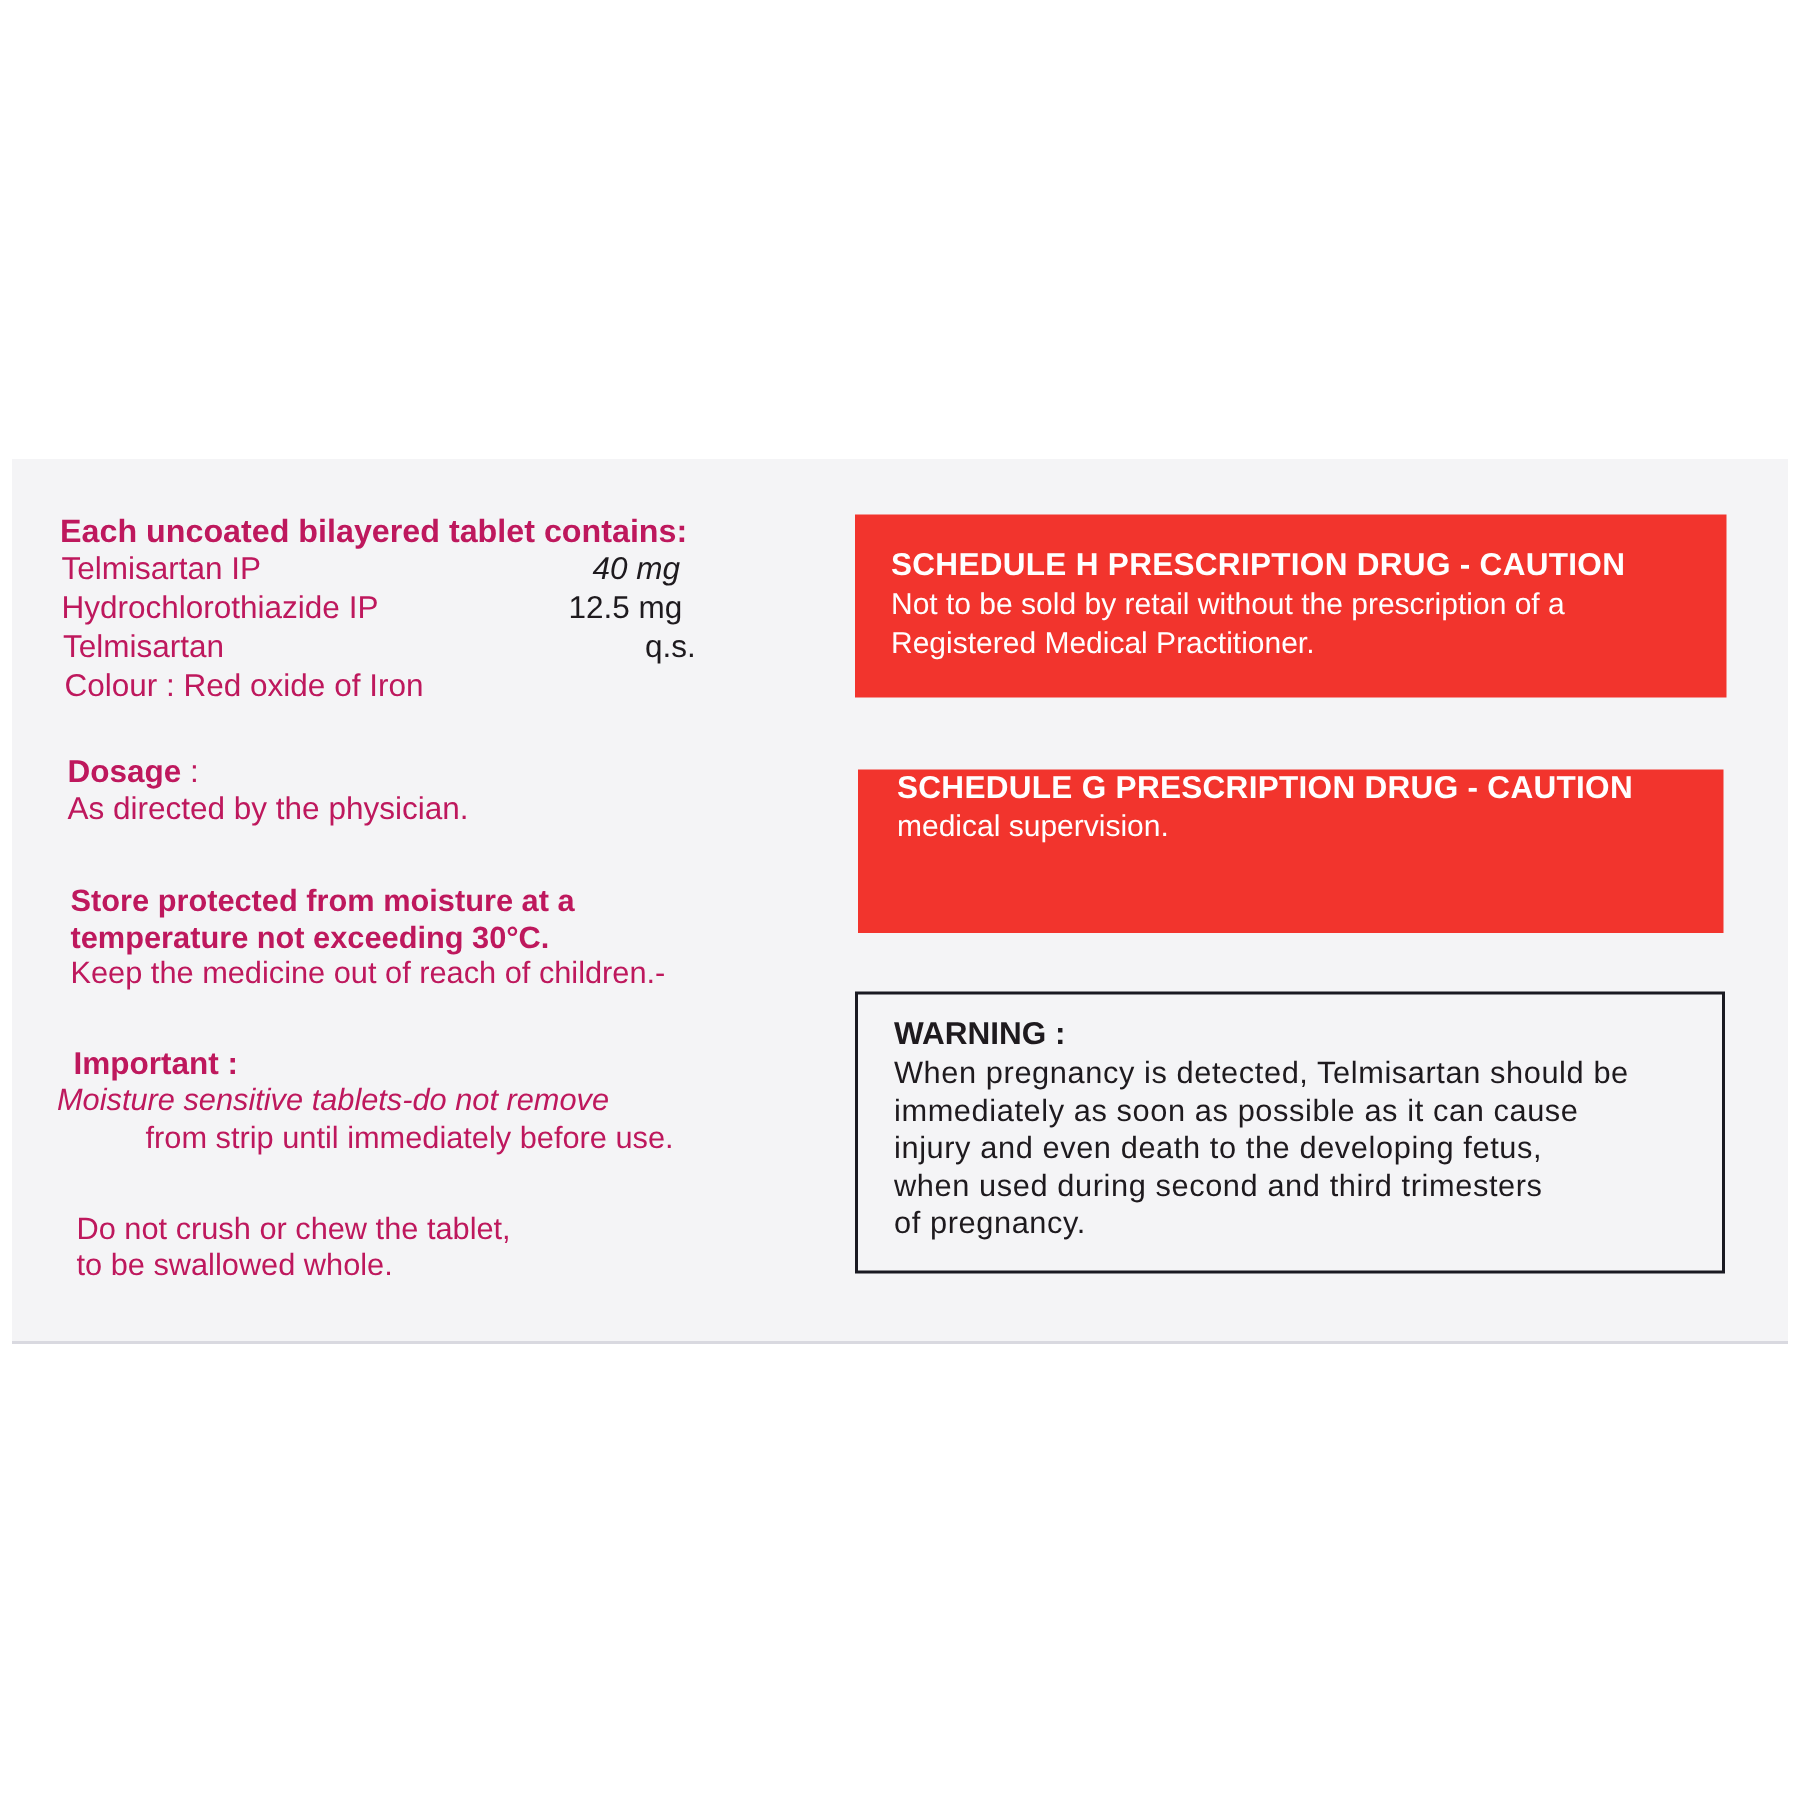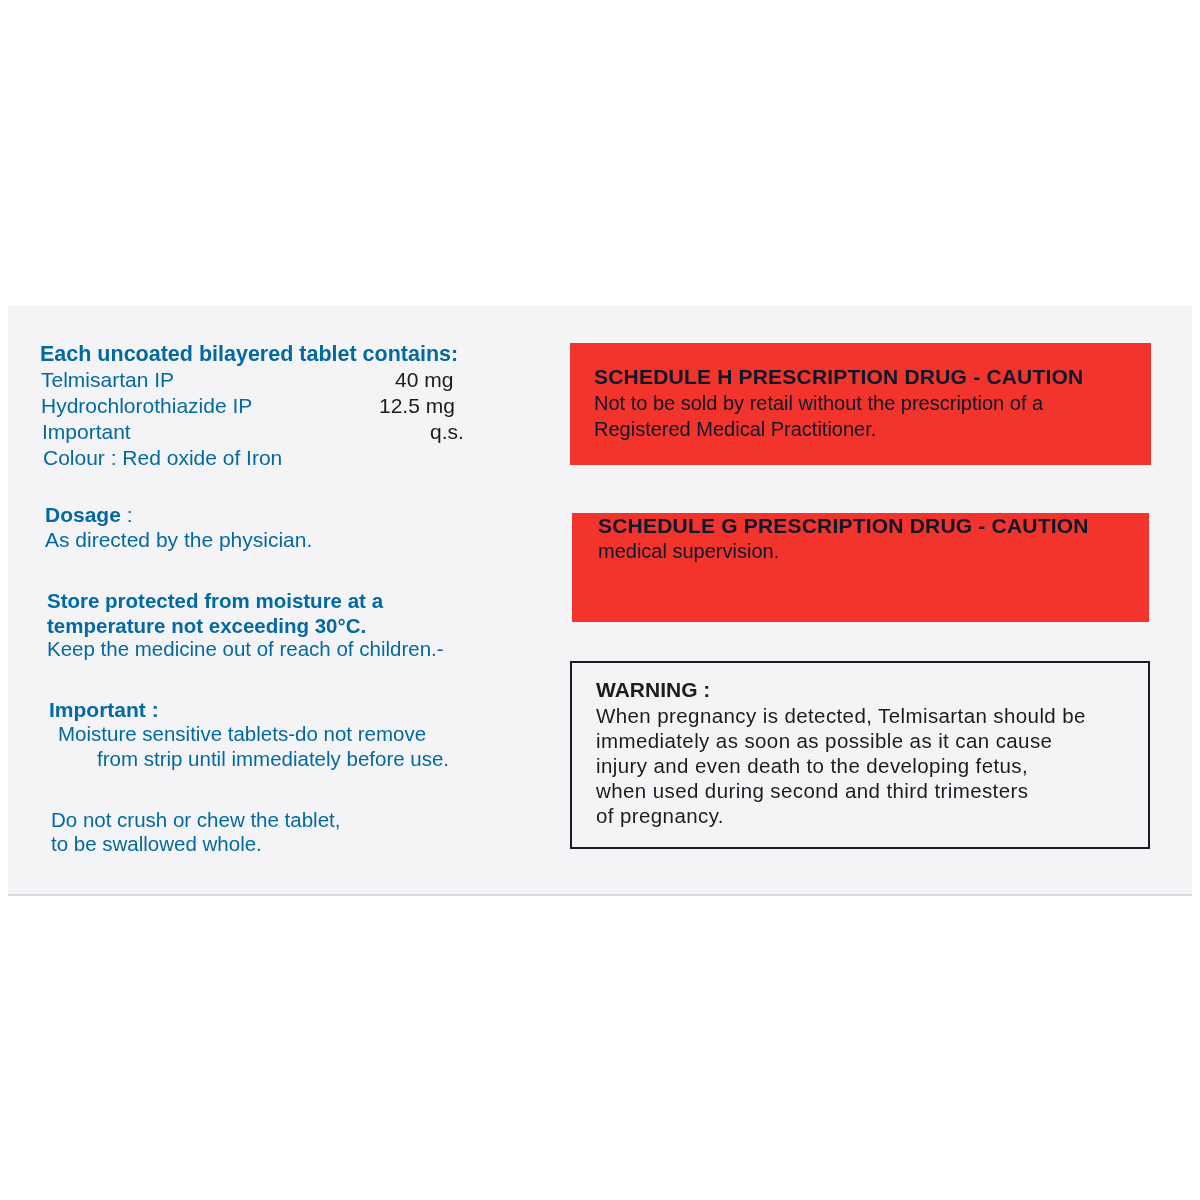--- a/index.html
+++ b/index.html
@@ -5,71 +5,71 @@
   html, body { margin: 0; padding: 0; }
   body {
     width: 1200px; height: 1200px; background: #ffffff; position: relative; overflow: hidden;
     font-family: "Liberation Sans", sans-serif; color: #1e1a1e;
   }
   .panel {
     position: absolute; left: 8px; top: 306px; width: 1184px; height: 588px;
     background: #f4f4f6;
     border-bottom: 2px solid #d9d9e0;
   }
-  .t { position: absolute; white-space: nowrap; font-size: 21px; line-height: 26px; color: #0369a1; }
+  .t { position: absolute; white-space: nowrap; font-size: 21px; line-height: 26px; color: #be185d; }
   .b { font-weight: bold; }
   .qty { position: absolute; font-size: 21px; line-height: 26px; text-align: right; white-space: nowrap; }
 
   .red-box {
-    position: absolute; background: #f2342d; color: #0f172a;
+    position: absolute; background: #f2342d; color: #ffffff;
     padding: 0 0 0 24px; box-sizing: border-box;
   }
   .red-box .h { font-weight: bold; font-size: 21px; line-height: 26px; letter-spacing: 0.2px; white-space: nowrap; }
   .red-box .p { font-size: 20px; line-height: 26px; white-space: nowrap; }
 
   .warn {
     position: absolute; left: 562px; top: 355px; width: 580px; height: 188px;
     border: 2.5px solid #1a1a22; box-sizing: border-box; padding: 14px 0 0 24px;
   }
   .warn .h { font-weight: bold; font-size: 21px; line-height: 26px; }
   .warn .p { font-size: 20.5px; line-height: 25px; letter-spacing: 0.4px; white-space: nowrap; }
 </style>
 </head>
 <body>
 
 <div class="panel">
 
   <div>
     <div class="t b" style="left:32px; top:35px; font-size:21.5px;">Each uncoated bilayered tablet contains:</div>
     <div class="t" style="left:33px; top:61px;">Telmisartan IP</div>
-    <div class="qty" style="left:387px; top:61px;">40 mg</div>
+    <div class="qty" style="left:387px; top:61px;font-style:italic;">40 mg</div>
     <div class="t" style="left:33px; top:87px;">Hydrochlorothiazide IP</div>
     <div class="qty" style="left:371px; top:87px;">12.5 mg</div>
-    <div class="t" style="left:34px; top:113px;">Important</div>
+    <div class="t" style="left:34px; top:113px;">Telmisartan</div>
     <div class="qty" style="left:422px; top:113px;">q.s.</div>
     <div class="t" style="left:35px; top:139px;">Colour : Red oxide of Iron</div>
   </div>
 
   <div>
     <div class="t" style="left:37px; top:196px;">
       <span class="b">Dosage</span>
       <span>:</span>
     </div>
     <div class="t" style="left:37px; top:221px;">As directed by the physician.</div>
   </div>
 
   <div>
     <div class="t b" style="left:39px; top:282px; font-size:20.5px;">Store protected from moisture at a</div>
     <div class="t b" style="left:39px; top:307px; font-size:20.5px;">temperature not exceeding 30°C.</div>
     <div class="t" style="left:39px; top:330px; font-size:20.5px;">Keep the medicine out of reach of children.-</div>
   </div>
 
   <div>
     <div class="t b" style="left:41px; top:391px;">Important :</div>
-    <div class="t" style="left:50px; top:415px; font-size:20.5px;">Moisture sensitive tablets-do not remove</div>
+    <div class="t" style="left:30px; top:415px; font-size:20.5px;font-style:italic;">Moisture sensitive tablets-do not remove</div>
     <div class="t" style="left:41px; top:440px; font-size:20.5px;margin-left:48px;">from strip until immediately before use.</div>
   </div>
 
   <div>
     <div class="t" style="left:43px; top:501px; font-size:20.5px;">Do not crush or chew the tablet,</div>
     <div class="t" style="left:43px; top:525px; font-size:20.5px;">to be swallowed whole.</div>
   </div>
 
   <div class="red-box" style="left:562px; top:37px; width:581px; height:122px; padding-top:21px;">
     <div class="h">SCHEDULE H PRESCRIPTION DRUG - CAUTION</div>

